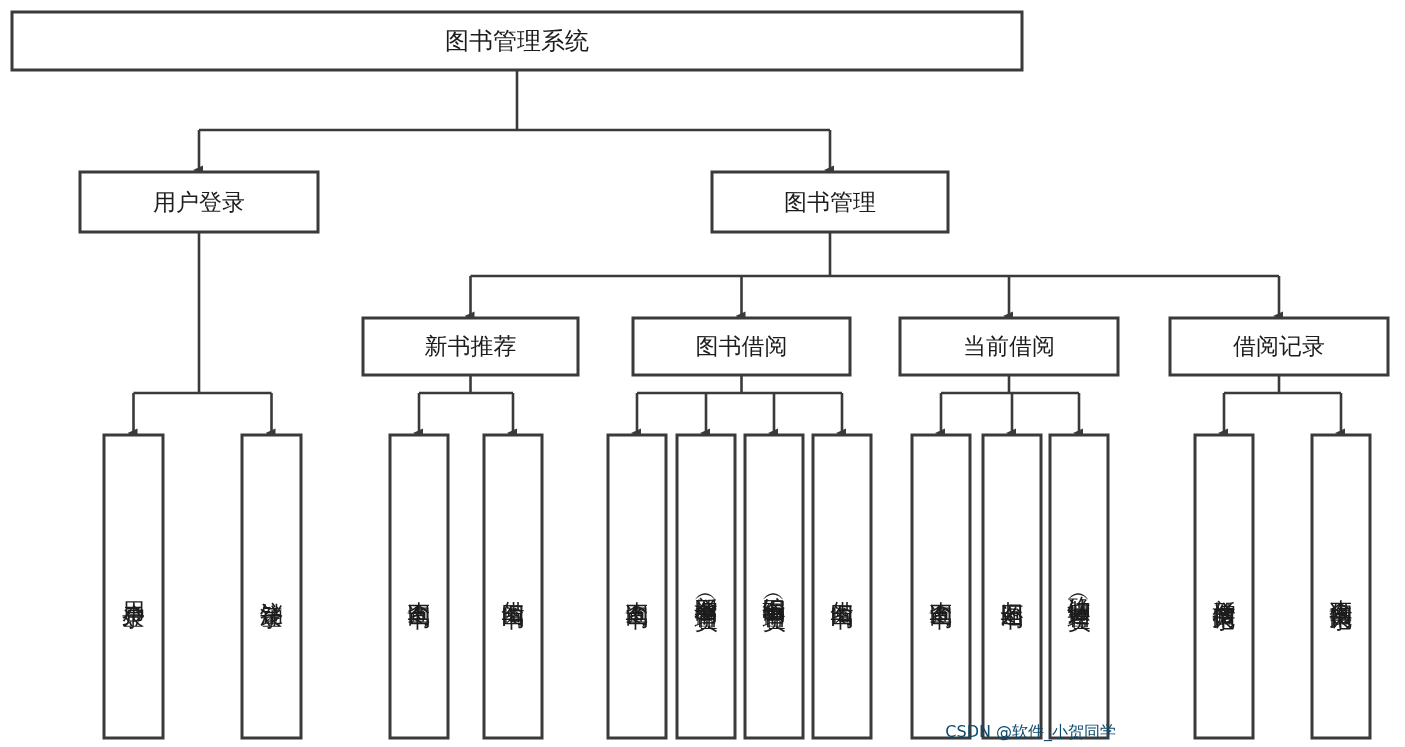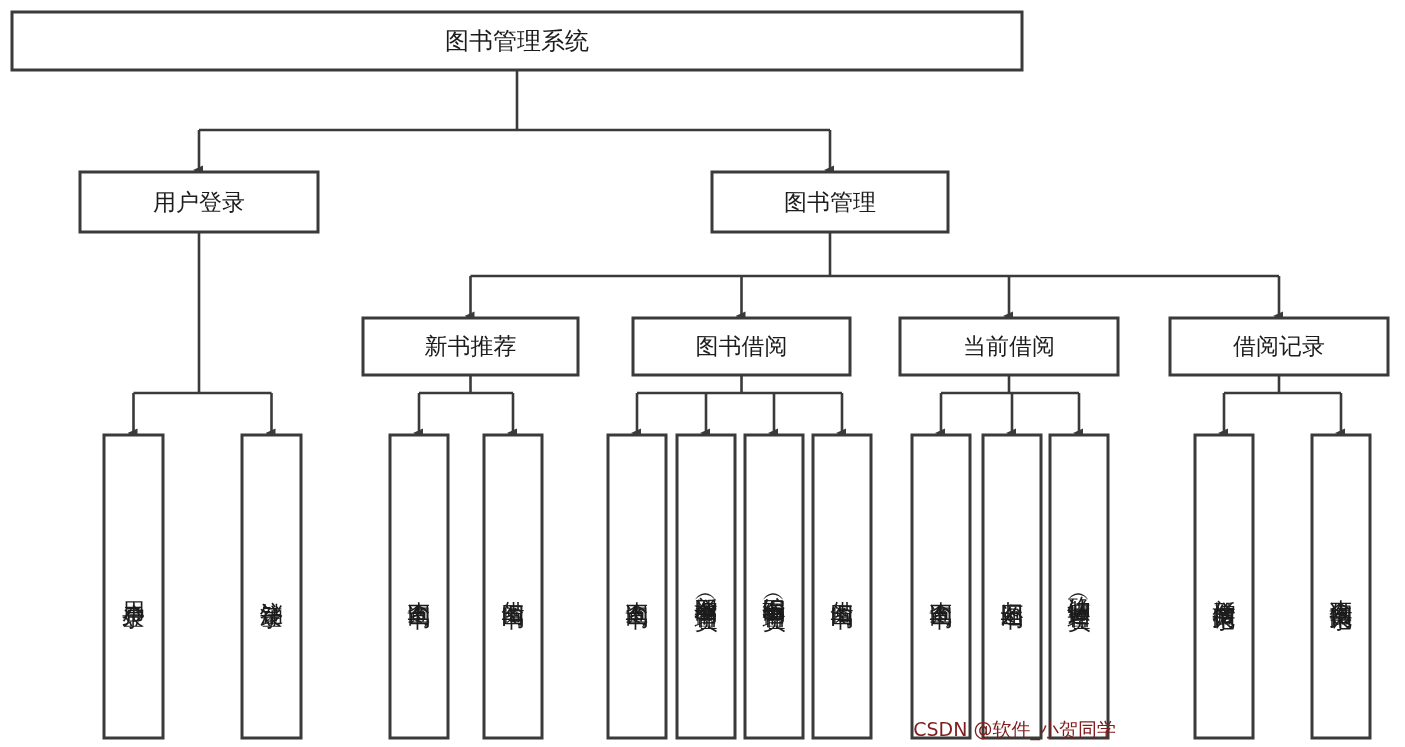--- a/index.html
+++ b/index.html
@@ -32,22 +32,22 @@
     align-items:center;
     justify-content:center;
     text-align:center;
     white-space:nowrap;
     pointer-events:none;
   }
   .watermark{
     position:absolute;
     right:6px;bottom:4px;
     font-family:"DejaVu Sans","Liberation Sans",sans-serif;
-    font-size:19px;
-    color:#7f1d1d;
+    font-size:16px;
+    color:#0c4a6e;
     white-space:nowrap;
   }
 </style>
 </head>
 <body>
 
 <div id="stage">
 
   <svg class="diagram" viewBox="0 0 1405 747">
     <defs>

